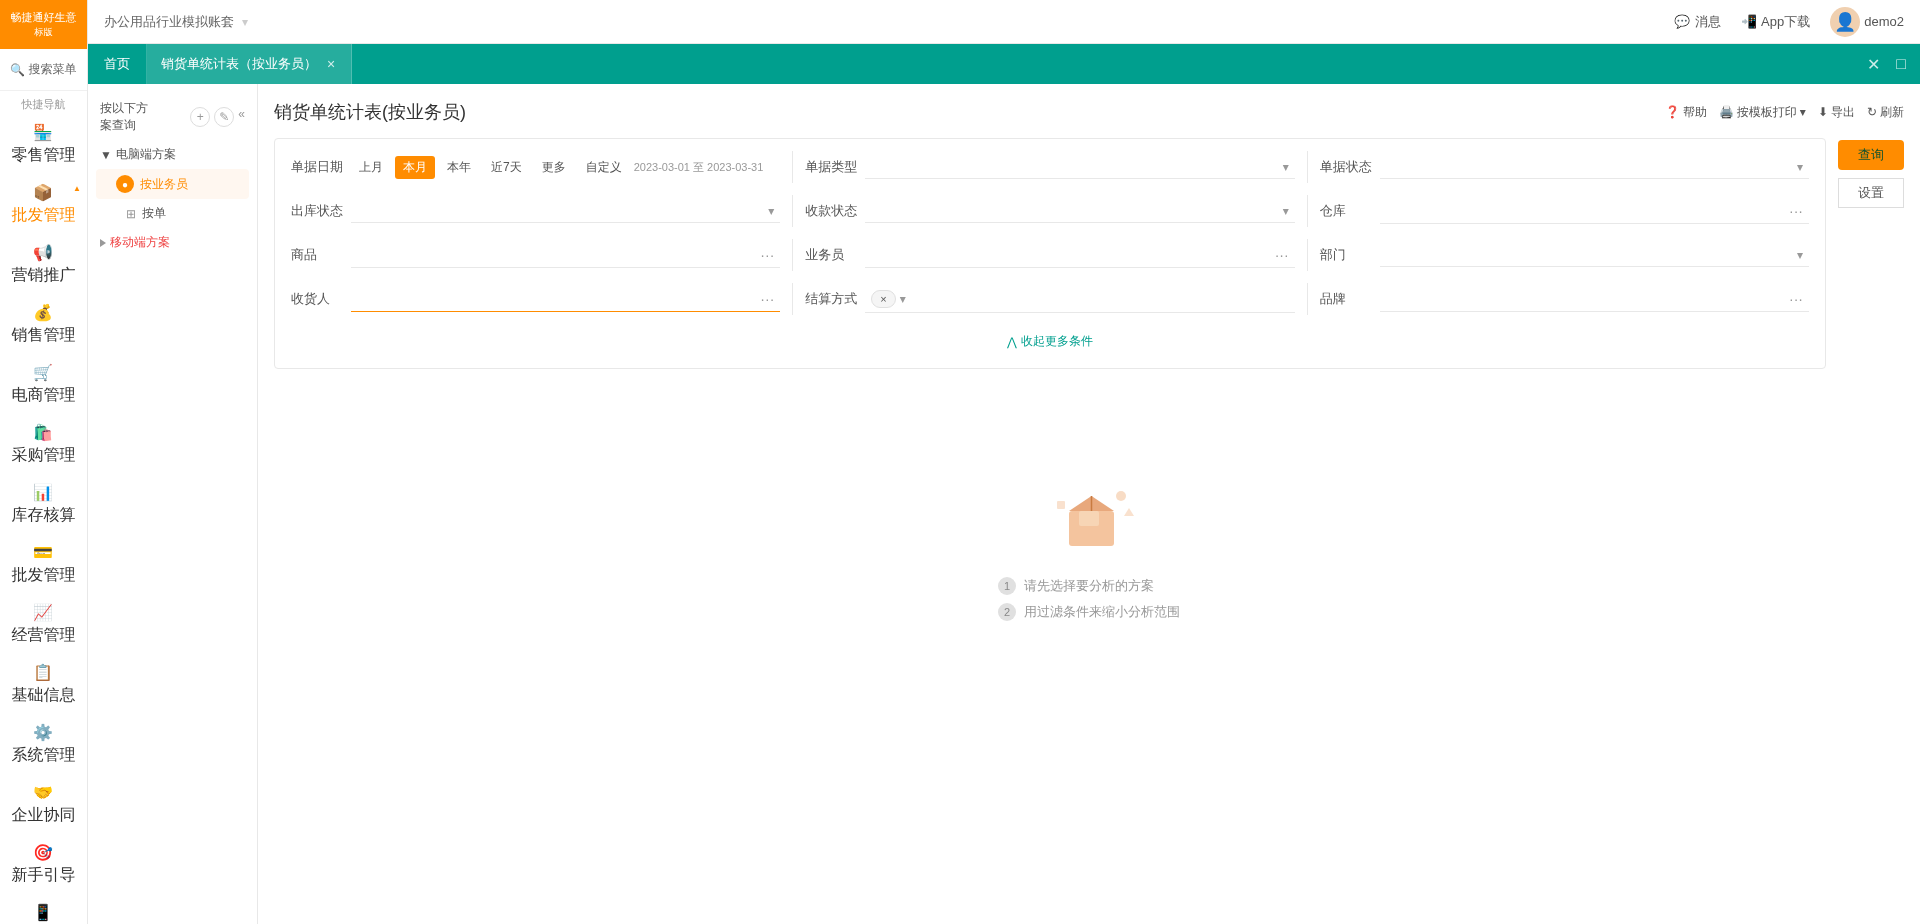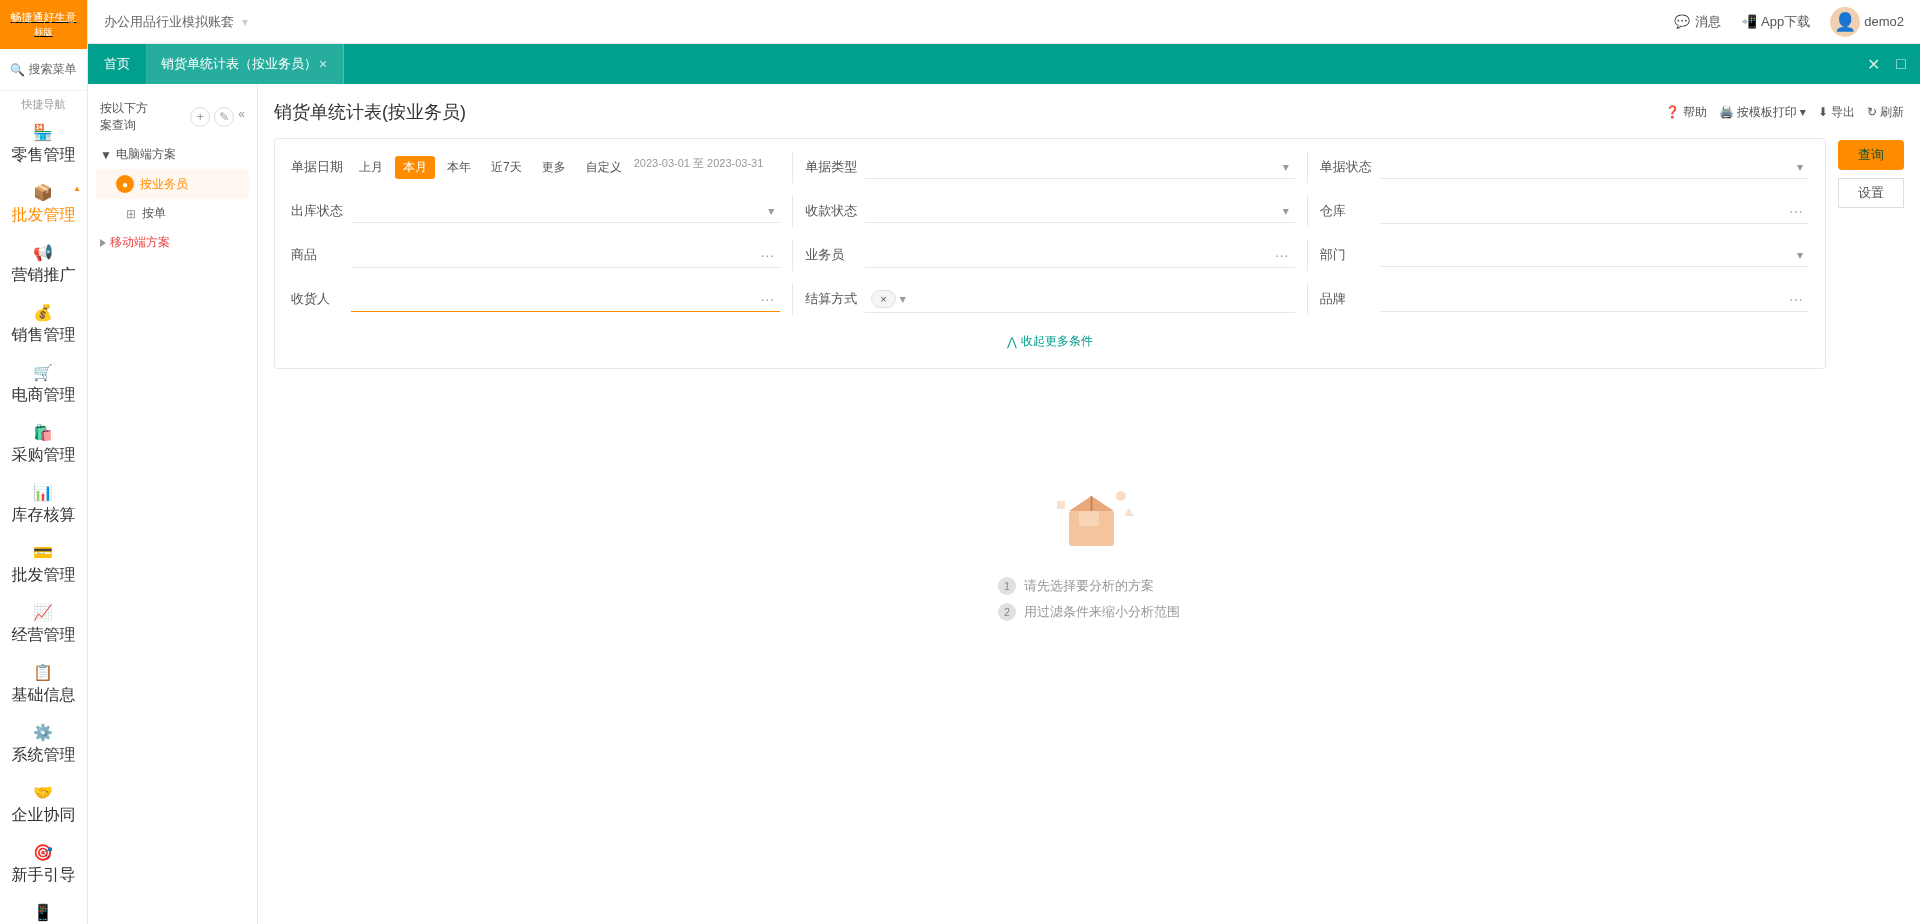--- a/index.html
+++ b/index.html
@@ -18,21 +18,20 @@
     }
     .sidebar-logo {
       width: 100%;
       background: #ff8c00;
       display: flex;
       flex-direction: column;
       align-items: center;
       justify-content: center;
       padding: 10px 5px;
       height: 60px;
-      text-decoration: underline;
     }
     .sidebar-logo-text {
       color: #fff;
       font-size: 11px;
       text-align: center;
       line-height: 1.3;
     }
     .sidebar-search {
       width: 100%;
       padding: 8px 6px;
@@ -161,21 +160,21 @@
     }
     .tab-item {
       padding: 0 14px;
       color: #fff;
       display: flex;
       align-items: center;
       cursor: pointer;
       font-size: 13px;
       background: rgba(255,255,255,0.15);
       border-right: 1px solid rgba(255,255,255,0.2);
-      gap: 0;
+      gap: 8px;
     }
     .tab-close {
       color: rgba(255,255,255,0.8);
       font-size: 14px;
       cursor: pointer;
       padding: 2px;
     }
     .tab-bar-spacer { flex: 1; }
     .tab-bar-actions {
       display: flex;
@@ -409,21 +408,21 @@
       gap: 4px;
       cursor: pointer;
     }
     .filter-active-underline {
       border-bottom-color: #ff8c00;
     }
 
     
     .date-selector {
       display: flex;
-      align-items: flex-start;
+      align-items: center;
       gap: 4px;
       flex: 1;
     }
     .date-tab {
       padding: 3px 8px;
       border-radius: 3px;
       cursor: pointer;
       font-size: 12px;
       color: #555;
     }

